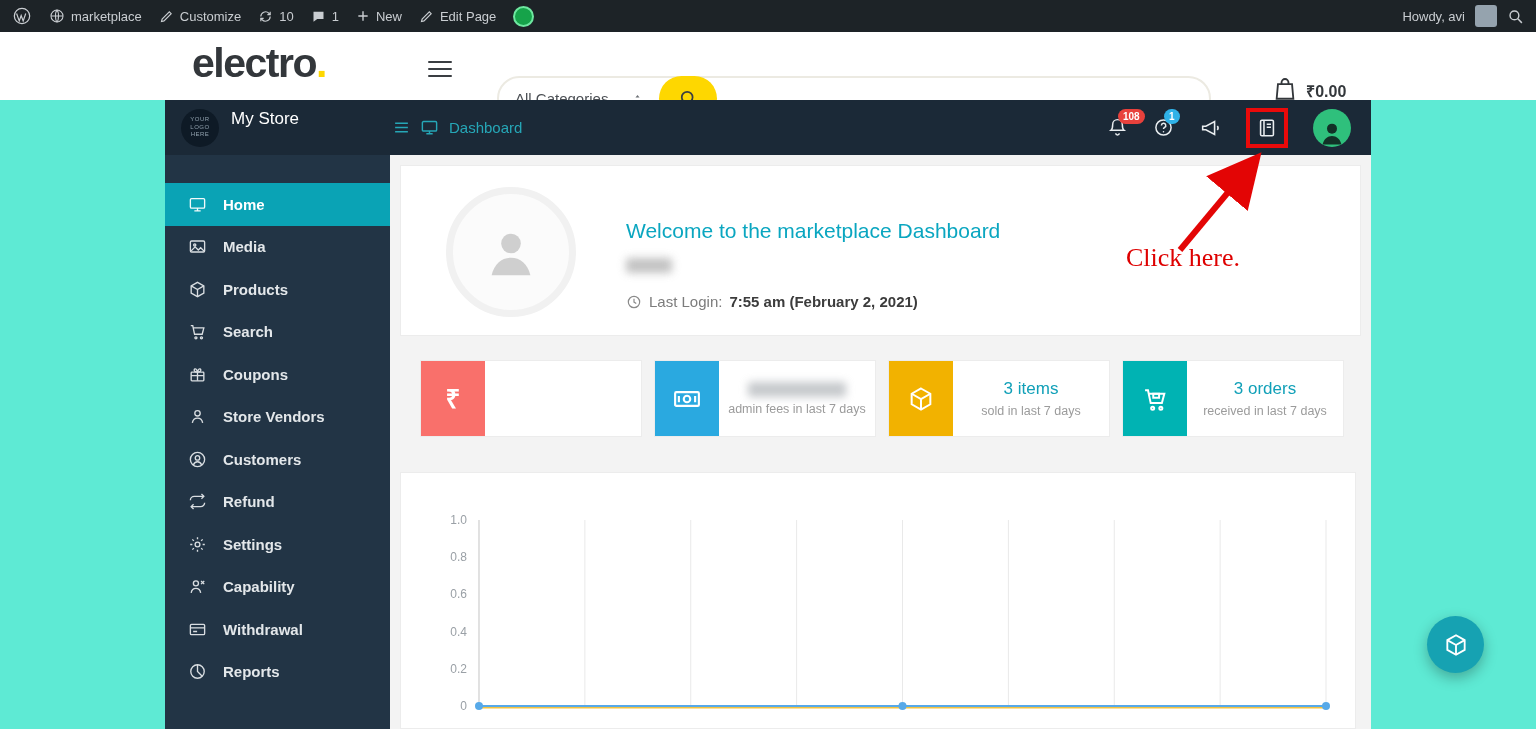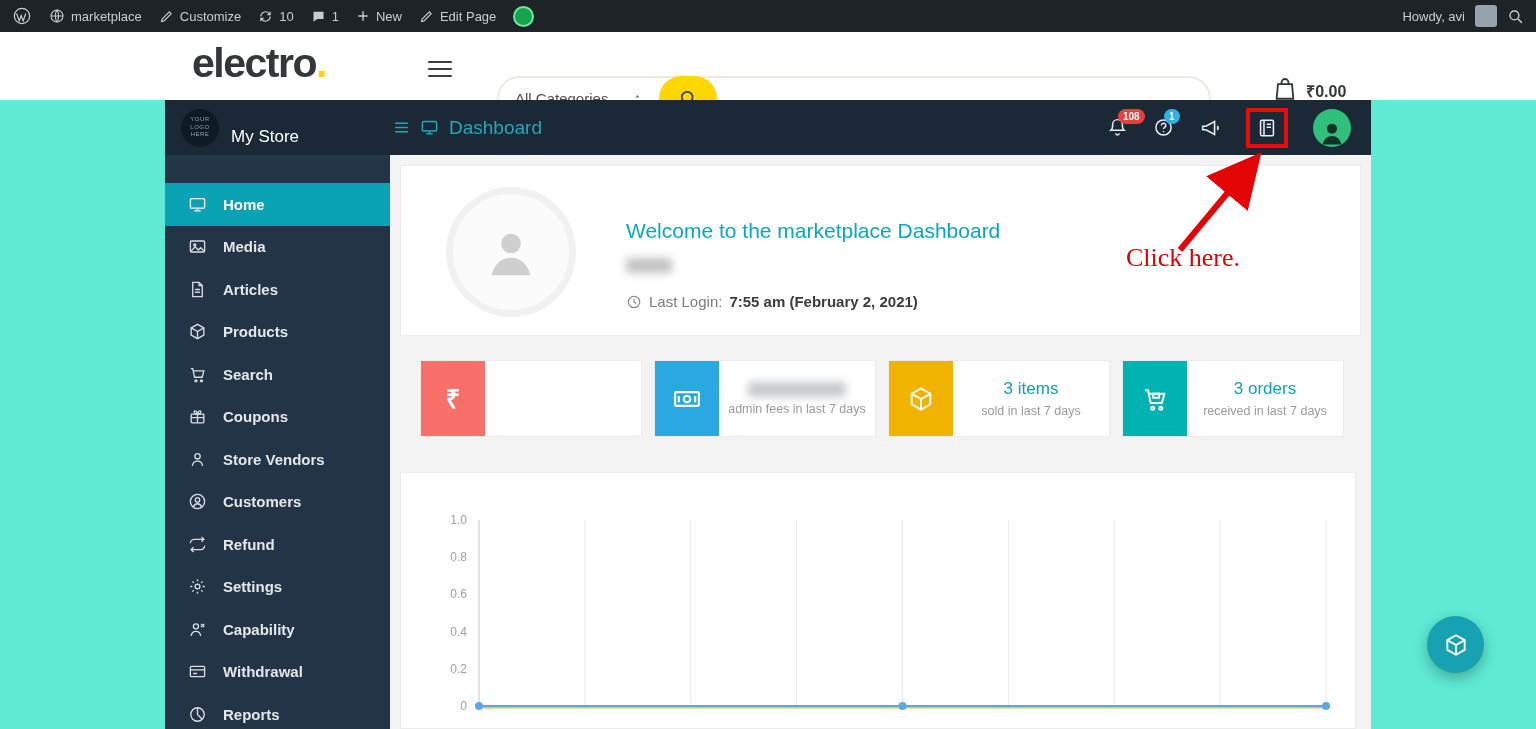--- a/index.html
+++ b/index.html
@@ -27,25 +27,25 @@
   .searchbar input::placeholder{color:#a8a8a8}
   .cat{display:flex;align-items:center;gap:24px;color:#4b4f54;font-size:15px;padding:0 16px;cursor:pointer;white-space:nowrap}
   .searchbtn{width:58px;height:45px;margin:-2px -2px -2px 0;border-radius:24px;background:#fed700;border:none;display:flex;align-items:center;justify-content:center;cursor:pointer}
   .cart{position:absolute;left:1272px;top:44px;display:flex;align-items:flex-start;gap:8px;cursor:pointer}
   .cart-iconwrap{position:relative;padding-bottom:14px}
   .cart-badge{position:absolute;left:2px;bottom:0;width:17px;height:17px;border-radius:50%;background:#fed700;color:#333;font-size:10px;font-weight:700;display:flex;align-items:center;justify-content:center}
   .cart-total{font-size:16px;font-weight:700;color:#33373b;margin-top:4px}
 
   
   .storeheader{position:absolute;left:165px;top:100px;width:1206px;height:55px;background:#1b2937;display:flex;align-items:center;color:#fff;z-index:10}
-  .store-id{width:228px;display:flex;align-items:flex-end;gap:12px;padding-left:16px;flex:none}
+  .store-id{width:228px;display:flex;align-items:flex-start;gap:12px;padding-left:16px;flex:none}
   .store-logo{width:38px;height:38px;border-radius:50%;background:#0e1a26;color:#90a0ad;font-size:6px;line-height:1.25;text-align:center;display:flex;align-items:center;justify-content:center;padding:4px;letter-spacing:.5px;cursor:pointer;width:38px}
   .store-name{font-size:17px;font-weight:500;color:#fff}
   .crumbs{display:flex;align-items:center;gap:10px;color:#26a7b7;cursor:pointer}
-  .crumb-label{font-size:19px;color:#26a7b7}
+  .crumb-label{font-size:15px;color:#26a7b7}
   .sh-icons{margin-left:auto;display:flex;align-items:center;gap:25px;padding-right:20px}
   .sh-icon{position:relative;color:#e9edf0;cursor:pointer;display:flex;align-items:center;justify-content:center}
   .sh-badge{position:absolute;top:-8px;left:11px;background:#e8413c;color:#fff;border-radius:9px;font-size:10px;line-height:1;padding:2.5px 5px;font-weight:700}
   .sh-badge.blue{background:#2fb2e8}
   .book-wrap{border:4px solid #ea0a0a;padding:5px 6px}
   .sh-avatar{width:38px;height:38px;border-radius:50%;background:#2fc07c;overflow:hidden;display:flex;align-items:flex-end;justify-content:center;cursor:pointer}
 
   
   .sidebar{position:absolute;left:165px;top:155px;width:225px;height:574px;background:#223445;padding-top:28px;z-index:5}
   .side-item{height:42.5px;display:flex;align-items:center;gap:16px;padding-left:23px;color:#e3e7ea;font-size:15px;font-weight:600;cursor:pointer}
@@ -253,28 +253,20 @@
         </svg>
       <span>Home</span>
     </div>
     <div class="side-item">
       <svg viewBox="0 0 24 24" fill="none" stroke="currentColor" stroke-width="1.7">
           <rect x="3" y="5" width="18" height="14" rx="1.5"></rect>
           <circle cx="8.5" cy="10" r="1.4"></circle>
           <path d="M4 17.5l5-5 4 4 3-3 5 5"></path>
         </svg>
       <span>Media</span>
-    </div>
-    <div class="side-item">
-      <svg viewBox="0 0 24 24" fill="none" stroke="currentColor" stroke-width="1.7">
-          <path d="M6 3h8l4 4v14H6z"></path>
-          <path d="M14 3v4h4"></path>
-          <path d="M9 12h6M9 15.5h6"></path>
-        </svg>
-      <span>Articles</span>
     </div>
     <div class="side-item">
       <svg viewBox="0 0 24 24" fill="none" stroke="currentColor" stroke-width="1.7">
           <path d="M12 3l8 4.5v9L12 21l-8-4.5v-9z"></path>
           <path d="M4 7.5l8 4.5 8-4.5M12 12v9"></path>
         </svg>
       <span>Products</span>
     </div>
     <div class="side-item">
       <svg viewBox="0 0 24 24" fill="none" stroke="currentColor" stroke-width="1.7">

